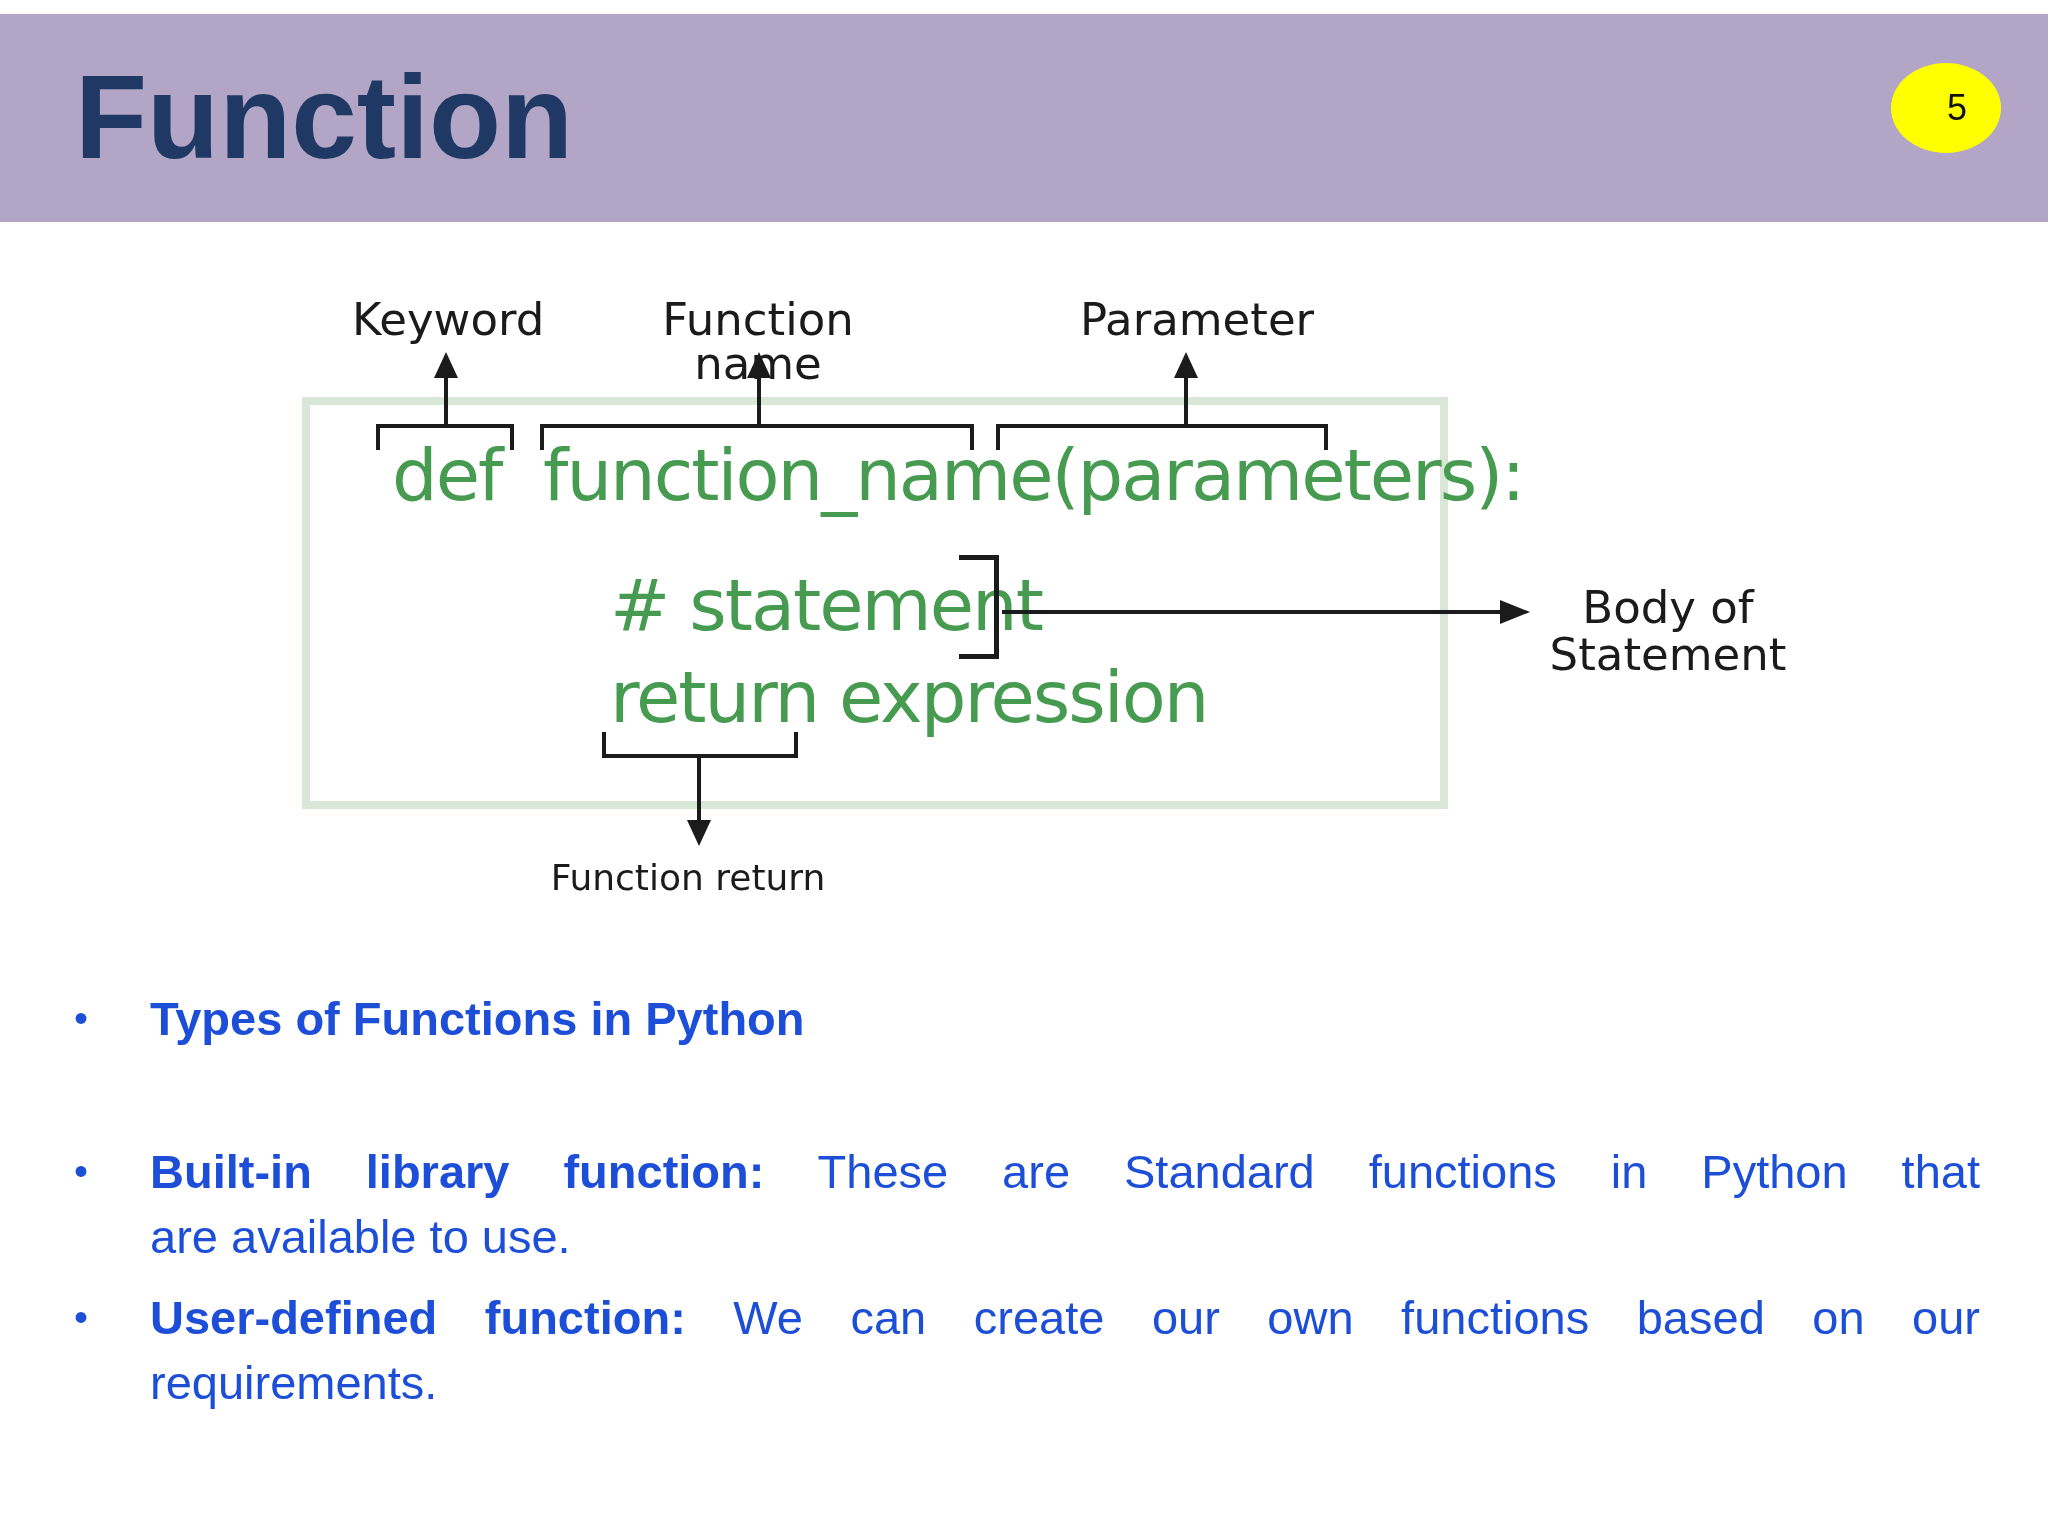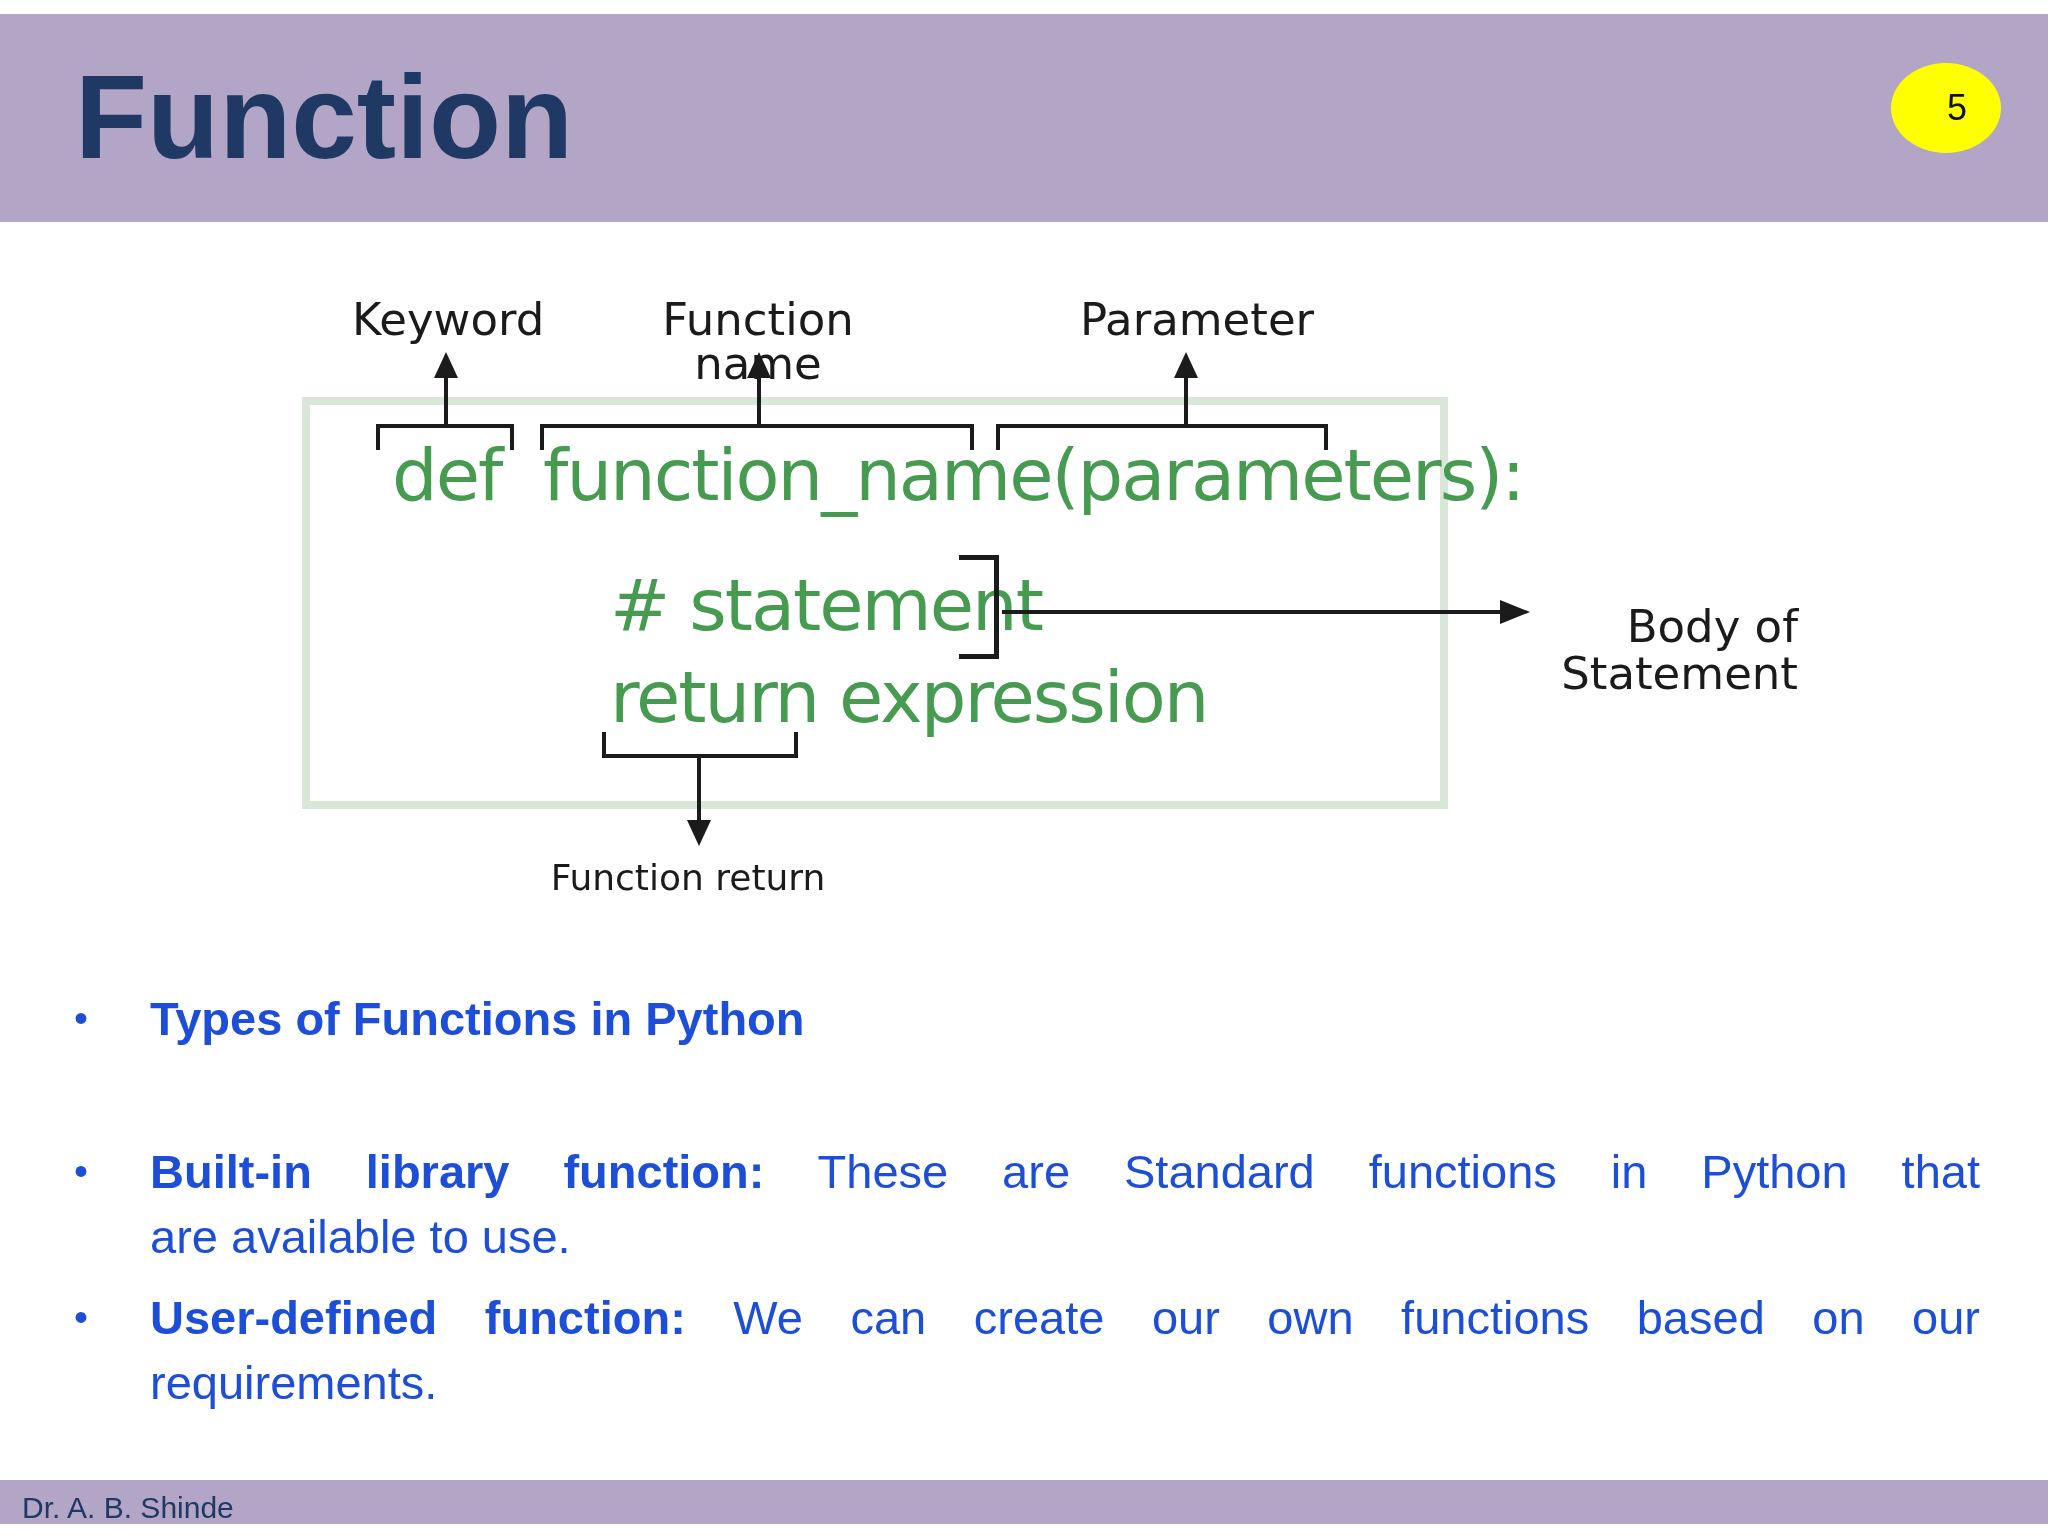--- a/index.html
+++ b/index.html
@@ -169,21 +169,21 @@
   <div class="bracket-top" style="left:540px; top:424px; width:434px;"></div>
   <div class="bracket-top" style="left:996px; top:424px; width:332px;"></div>
 
   <div class="code" style="left:392px; top:444px;">def  function_name(parameters):</div>
   <div class="code" style="left:610px; top:574px;"># statement</div>
   <div class="code" style="left:610px; top:666px;">return expression</div>
 
   <div class="bracket-right" style="left:959px; top:555px;"></div>
   <div class="shaft-h" style="left:1002px; top:610px; width:502px;"></div>
   <div class="arrhead-right" style="left:1500px; top:600px;"></div>
-  <div class="diag-label" style="left:1538px; top:603px; width:260px; text-align:right; line-height:47px;">
+  <div class="diag-label" style="left:1538px; top:584px; width:260px; text-align:center; line-height:47px;">
     <div>Body of</div>
     <div>Statement</div>
   </div>
 
   <div class="bracket-bottom" style="left:602px; top:732px; width:196px;"></div>
   <div class="shaft-v" style="left:697px; top:758px; height:64px;"></div>
   <div class="arrhead-down" style="left:687px; top:820px;"></div>
   <div class="diag-label" style="left:528px; top:856px; width:320px; text-align:center; font-size:36px;">Function return</div>
 
   <div class="bullet-item" style="top:986px;">
@@ -205,17 +205,14 @@
 
   <div class="bullet-item" style="top:1285px;">
     <div class="bullet-text">
       <div class="bline1 justify-last">
         <span class="blead">User-defined function:</span><span> We can create our own functions based on our</span>
       </div>
       <div class="bline2">requirements.</div>
     </div>
   </div>
 
-  <div class="footer-bar">
-    <div class="footer-text">Dr. A. B. Shinde</div>
-  </div>
 
 </div>
 
 </body></html>

